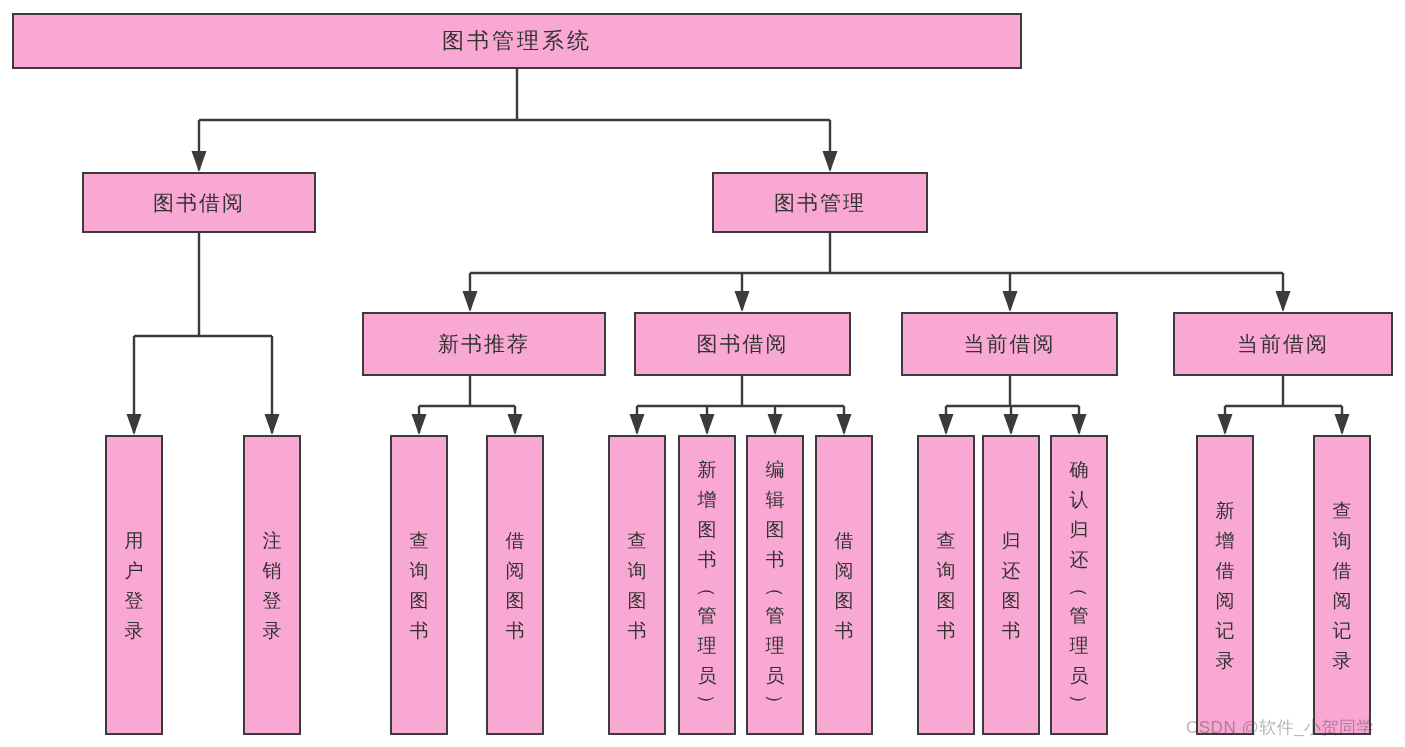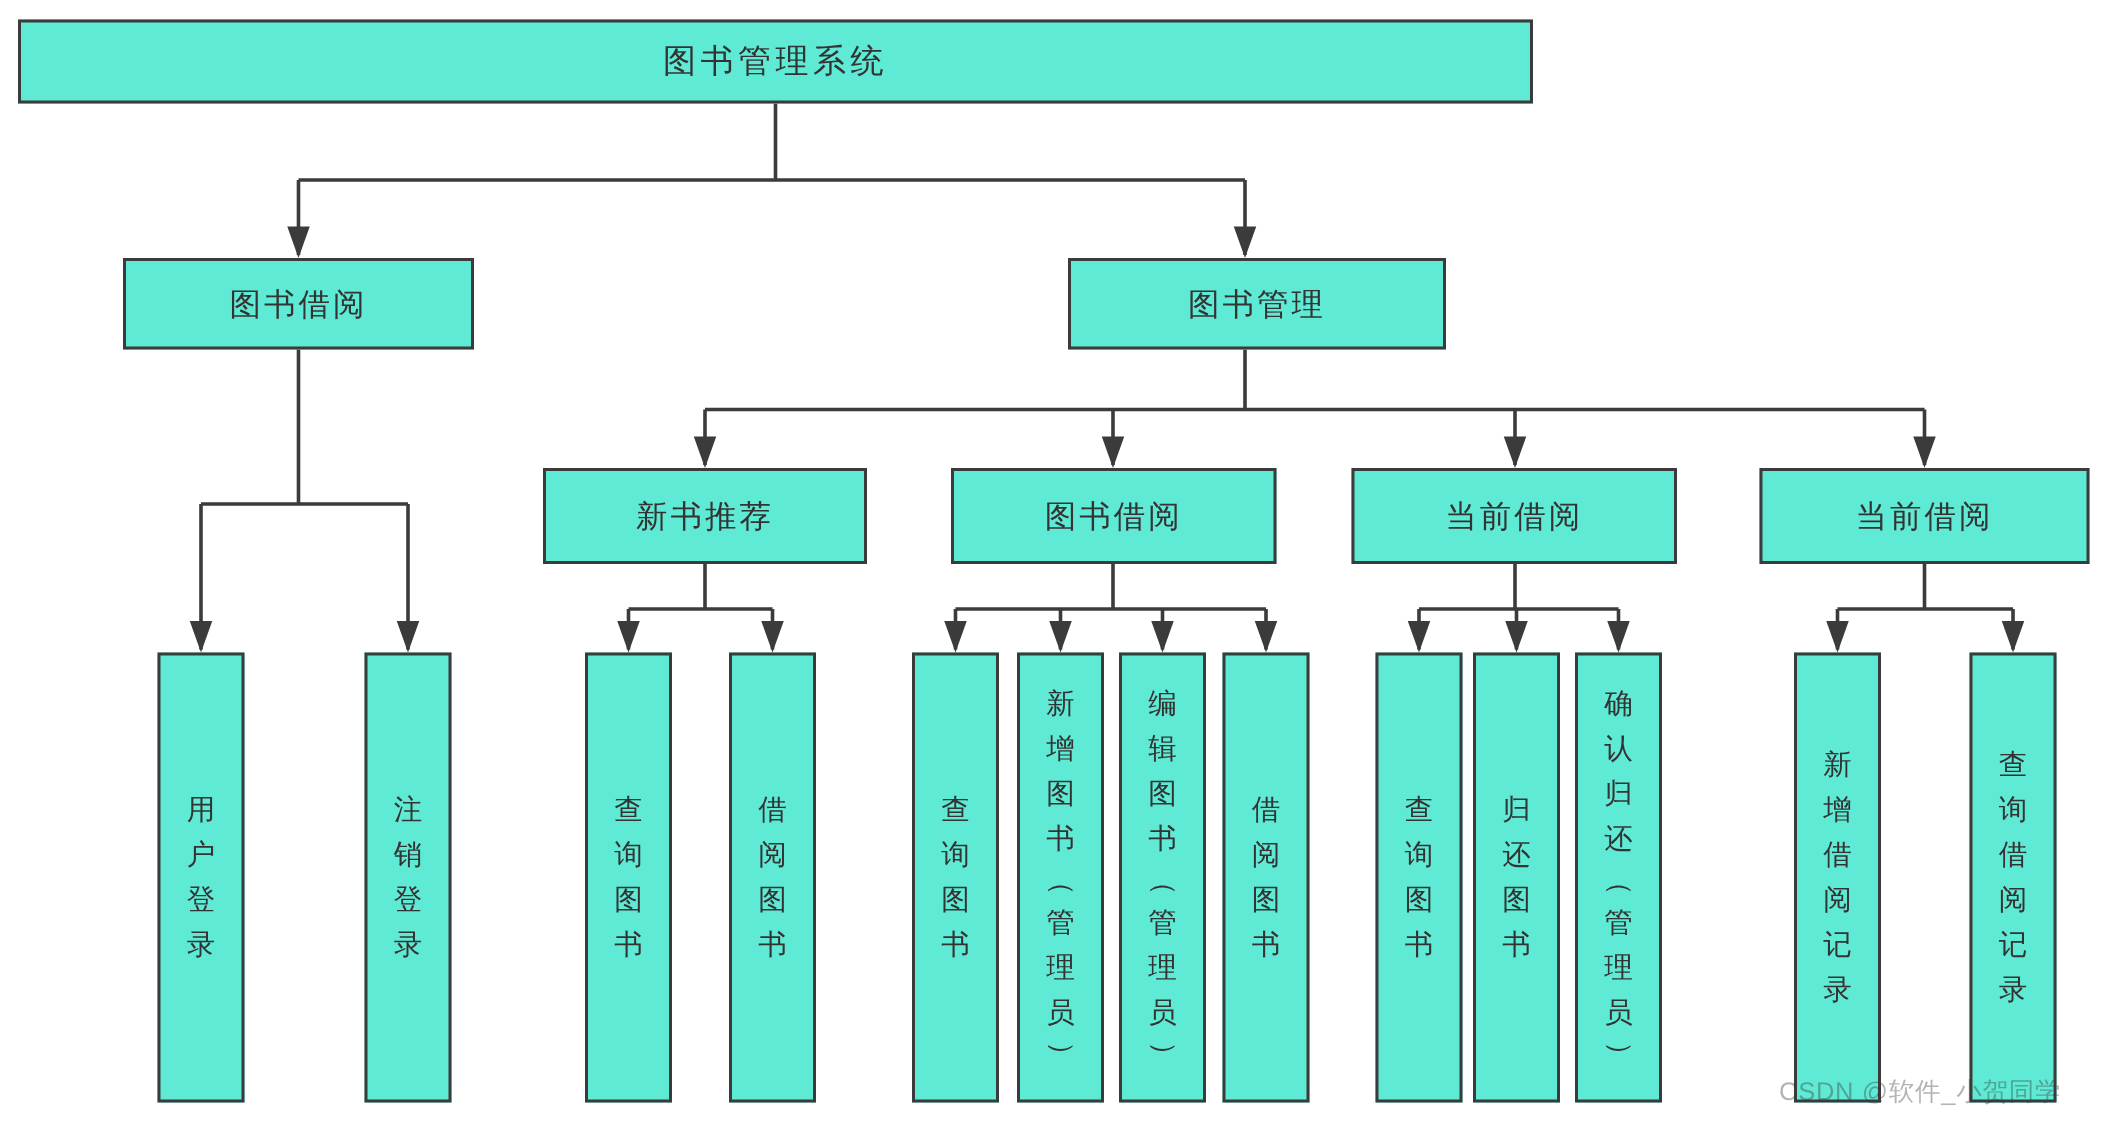--- a/index.html
+++ b/index.html
@@ -16,21 +16,21 @@
   }
   #connectors{
     position:absolute;left:0;top:0;
     width:1405px;height:747px;
     pointer-events:none;
   }
   .box{
     position:absolute;
     box-sizing:border-box;
     border:2.5px solid #3b3b3b;
-    background:#5eead4;
+    background:#f9a8d4;
     display:flex;align-items:center;justify-content:center;
     color:#333333;
   }
   .hlabel{
     font-size:21px;
     letter-spacing:2px;
     white-space:nowrap;
   }
   .root-label{font-size:22px;letter-spacing:3px;}
   .leaf .vtext{
@@ -80,25 +80,25 @@
              M1334.5 414 h15 L1342 435 z"></path>
   </svg>
 
   <div class="box" style="left:12px;top:13px;width:1010px;height:56px;">
     <span class="hlabel root-label">图书管理系统</span>
   </div>
 
   <div class="box" style="left:82px;top:172px;width:234px;height:61px;">
     <span class="hlabel">图书借阅</span>
   </div>
-  <div class="box" style="left:712px;top:172px;width:252px;height:61px;">
+  <div class="box" style="left:712px;top:172px;width:216px;height:61px;">
     <span class="hlabel">图书管理</span>
   </div>
 
-  <div class="box" style="left:362px;top:312px;width:216px;height:64px;">
+  <div class="box" style="left:362px;top:312px;width:244px;height:64px;">
     <span class="hlabel">新书推荐</span>
   </div>
   <div class="box" style="left:634px;top:312px;width:217px;height:64px;">
     <span class="hlabel">图书借阅</span>
   </div>
   <div class="box" style="left:901px;top:312px;width:217px;height:64px;">
     <span class="hlabel">当前借阅</span>
   </div>
   <div class="box" style="left:1173px;top:312px;width:220px;height:64px;">
     <span class="hlabel">当前借阅</span>

